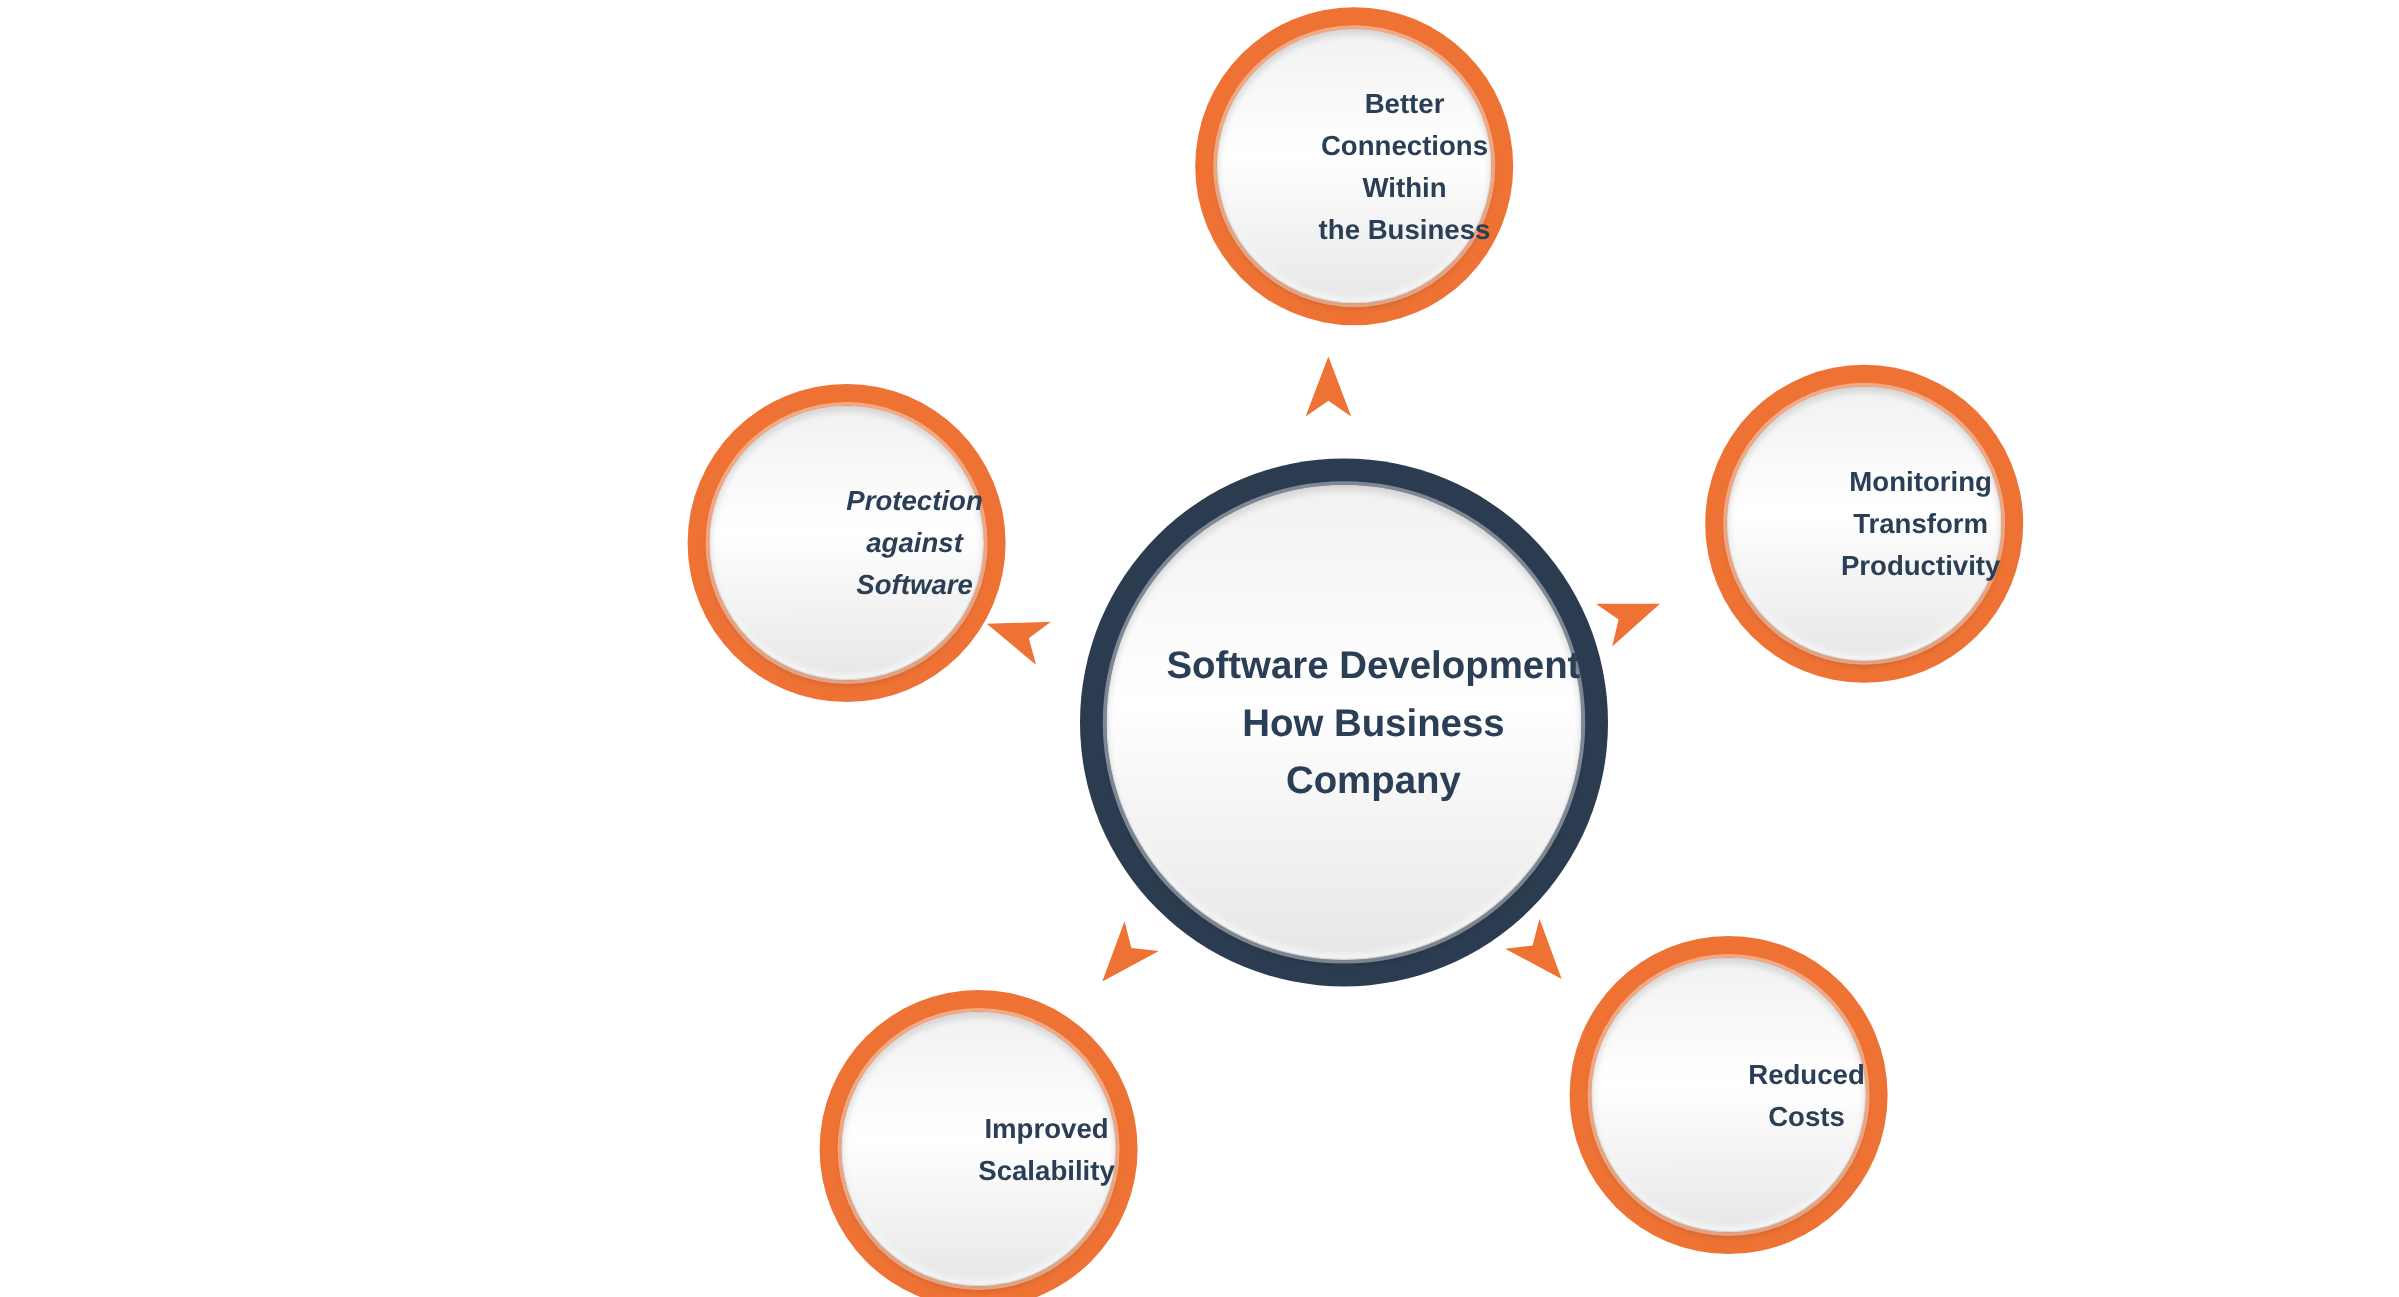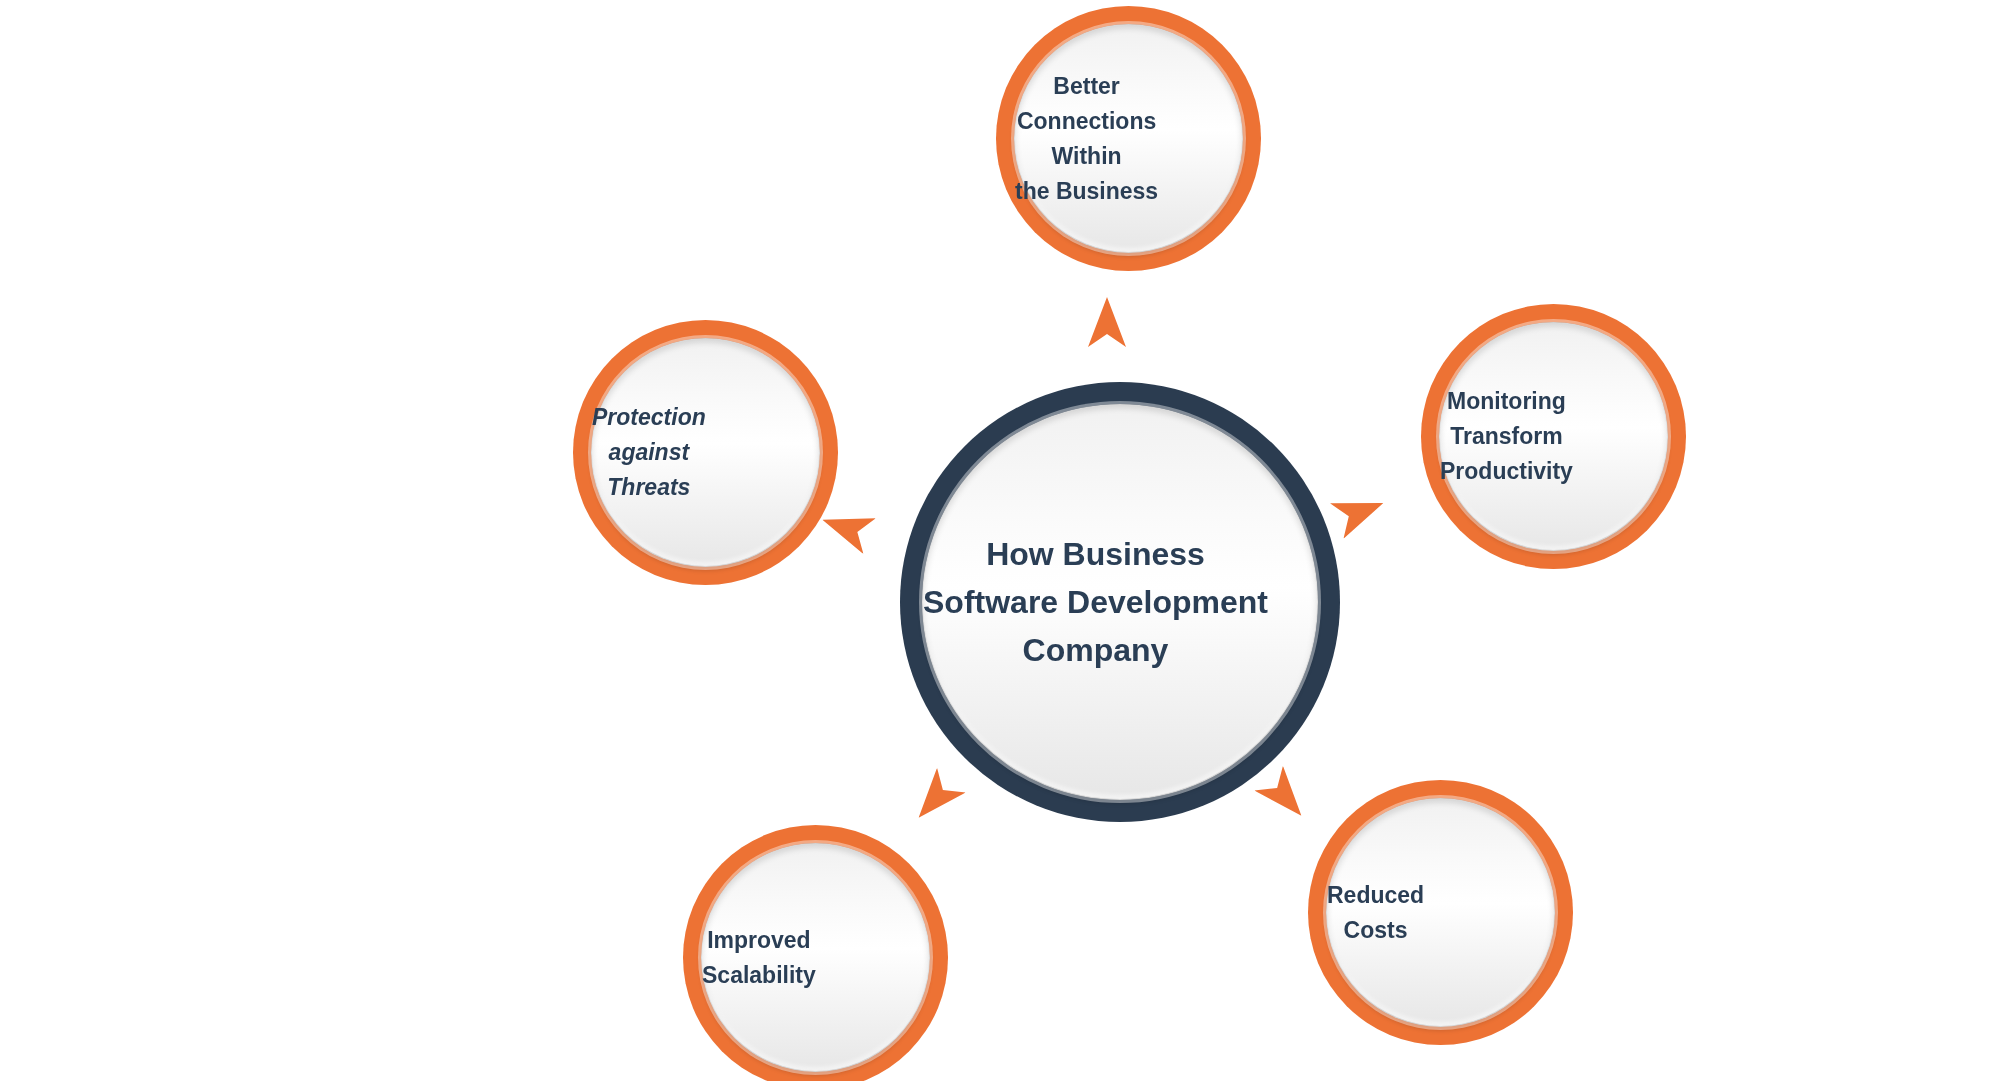--- a/index.html
+++ b/index.html
@@ -38,21 +38,21 @@
     border-radius:50%;
     background:linear-gradient(180deg,#f1f1f1 0%,#fafafa 28%,#ffffff 46%,#f4f4f4 70%,#e7e7e7 100%);
     box-shadow:
       0 0 0 3px rgba(255,255,255,0.40),
       0 3px 5px rgba(0,0,0,0.18),
       inset 0 3px 6px rgba(0,0,0,0.13),
       inset 0 -3px 5px rgba(255,255,255,0.75);
     border:1px solid rgba(185,185,185,0.45);
     display:flex;
     align-items:center;
-    justify-content:flex-start;
+    justify-content:flex-end;
     text-align:center;
   }
   .satellite .inner{inset:18px;}
   .center-node .inner{inset:22px;}
   .label{
     font-weight:bold;
     color:var(--text);
   }
   .satellite .label{
     font-size:23px;
@@ -73,22 +73,22 @@
   }
 </style>
 </head>
 <body>
 
 <div id="stage">
 
   <div class="node center-node" style="left:900px; top:382px;">
     <div class="inner">
       <div class="label">
+        <span>Software Development</span>
         <span>How Business</span>
-        <span>Software Development</span>
         <span>Company</span>
       </div>
     </div>
   </div>
 
   <div class="node satellite" style="left:996px; top:6px;">
     <div class="inner">
       <div class="label">
         <span>Better</span>
         <span>Connections</span>
@@ -124,21 +124,21 @@
         <span>Scalability</span>
       </div>
     </div>
   </div>
 
   <div class="node satellite" style="left:573px; top:320px;font-style:italic;">
     <div class="inner">
       <div class="label">
         <span>Protection</span>
         <span>against</span>
-        <span>Threats</span>
+        <span>Software</span>
       </div>
     </div>
   </div>
 
   <div class="dart" style="left:1088px; top:297px; transform:rotate(0deg);"></div>
   <div class="dart" style="left:1341px; top:487px; transform:rotate(69deg);"></div>
   <div class="dart" style="left:1266px; top:772px; transform:rotate(139deg);"></div>
   <div class="dart" style="left:916px; top:774px; transform:rotate(-139deg);"></div>
   <div class="dart" style="left:827px; top:503px; transform:rotate(-71deg);"></div>
 

